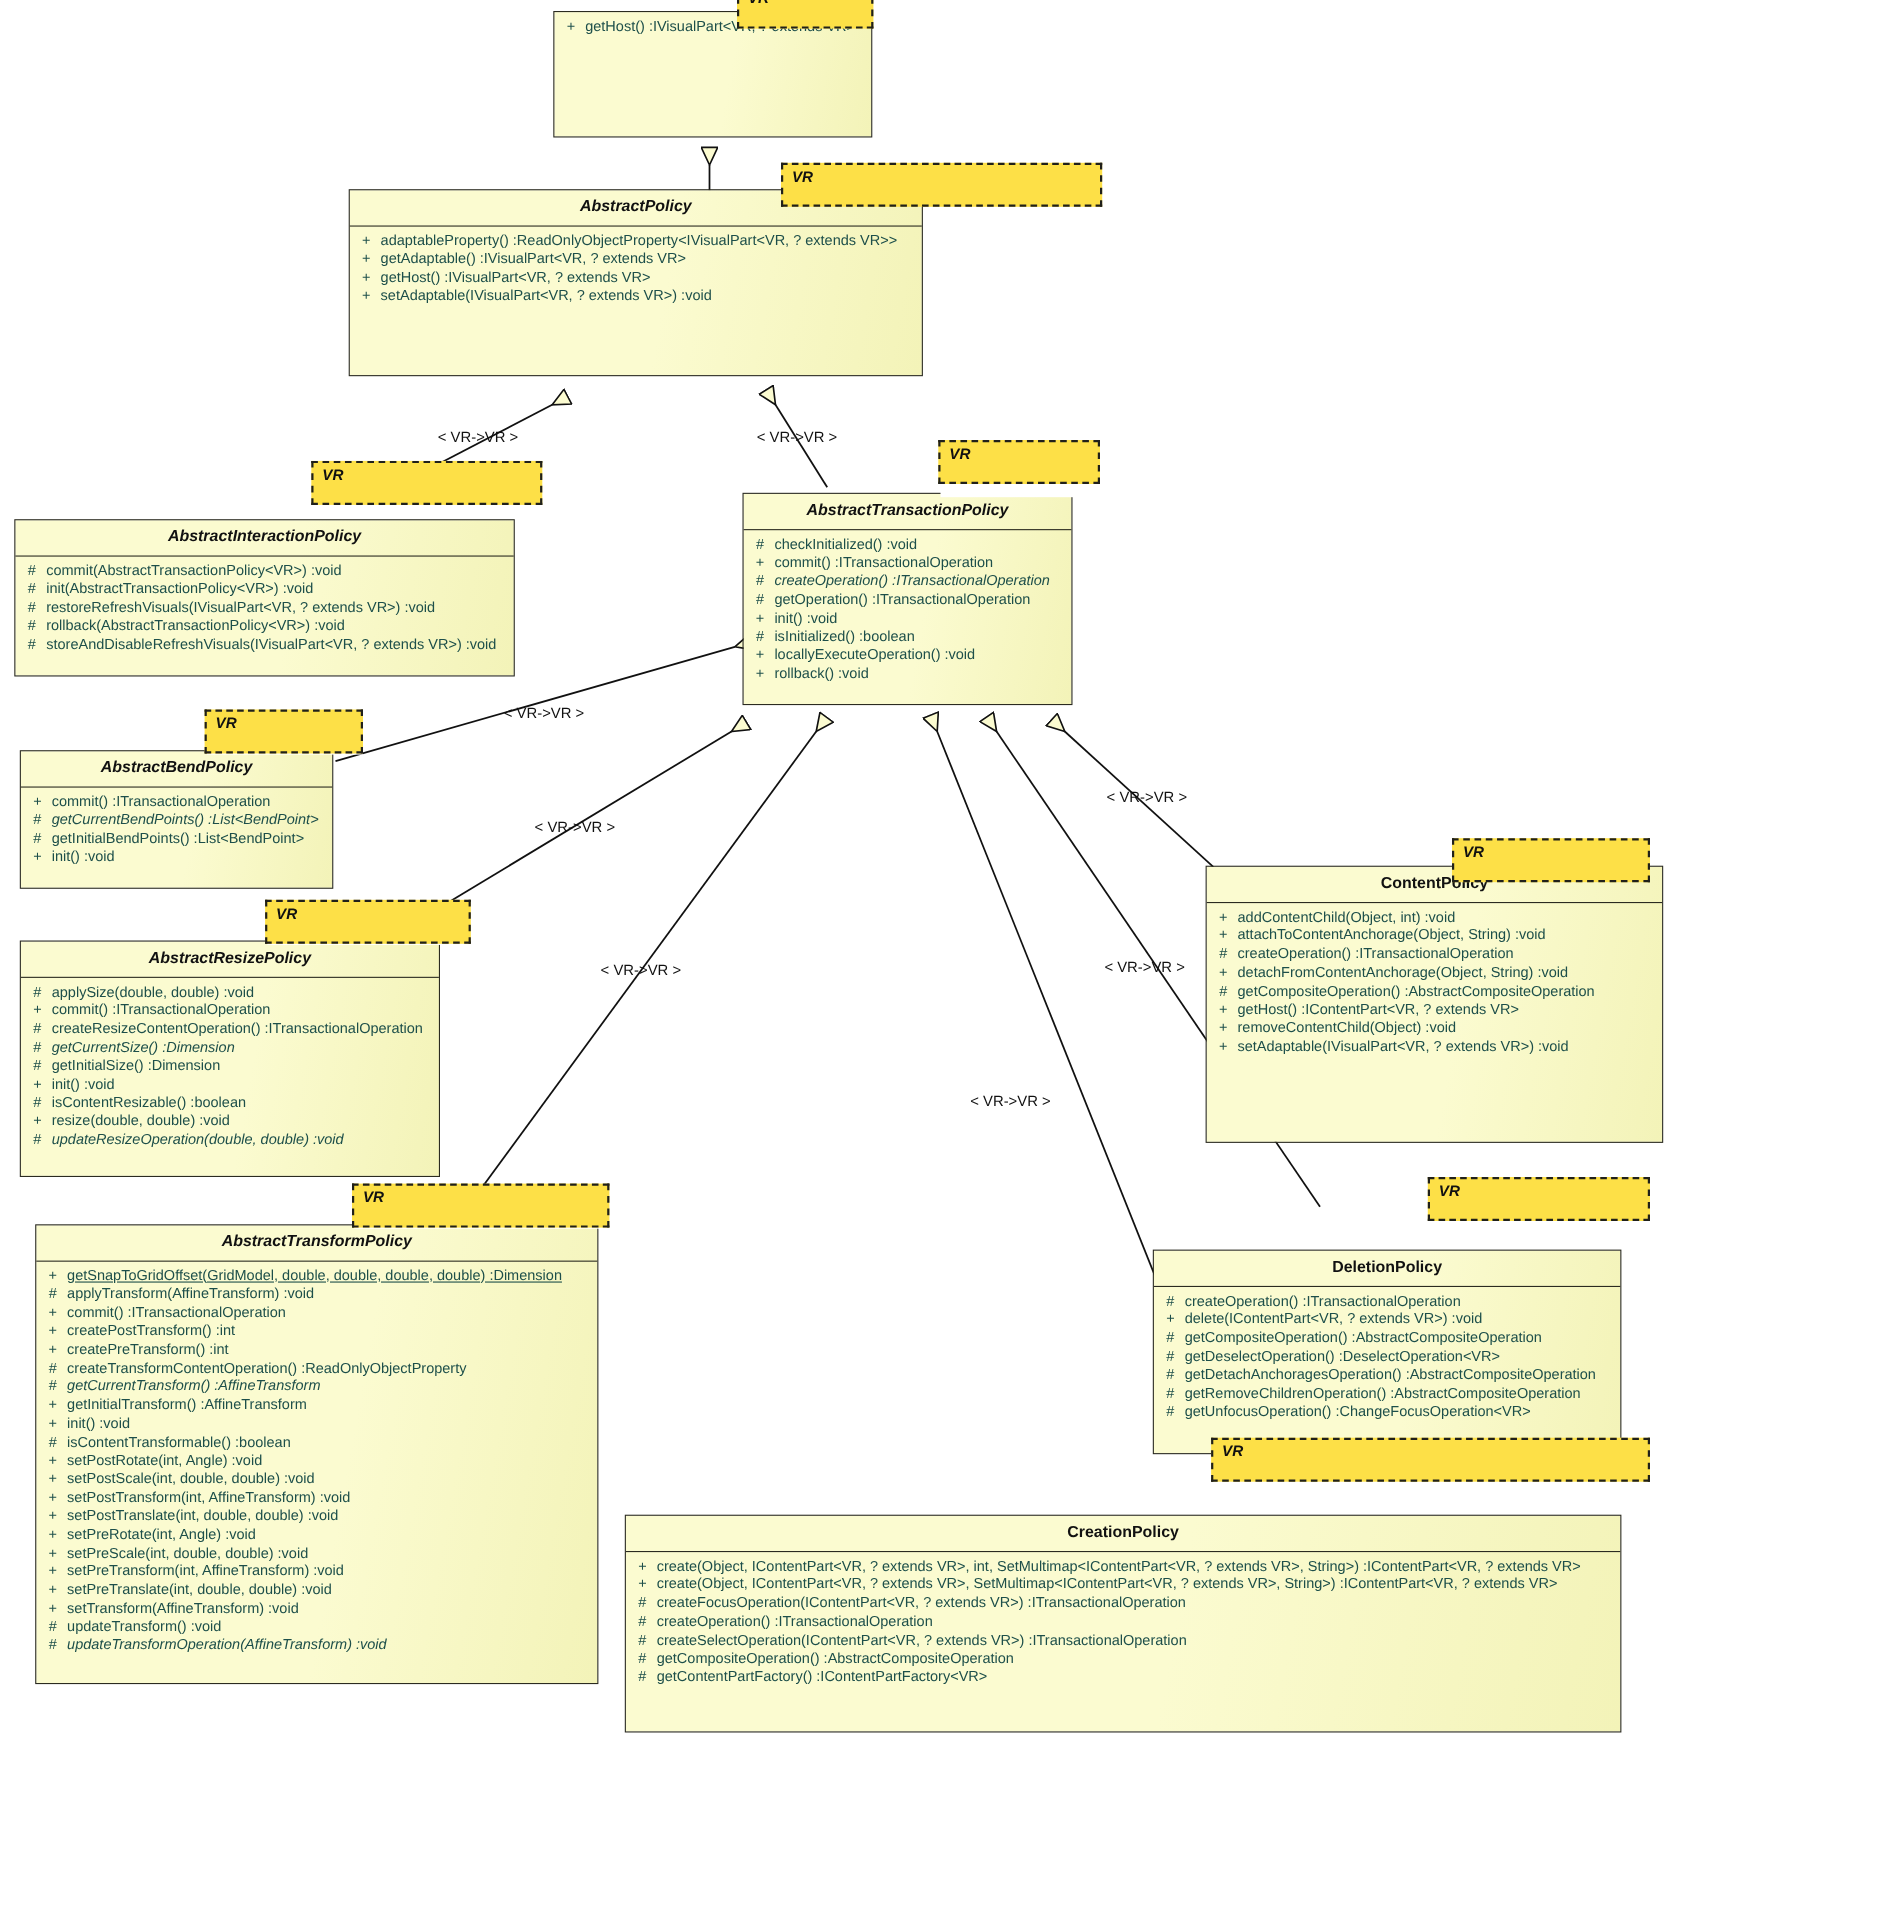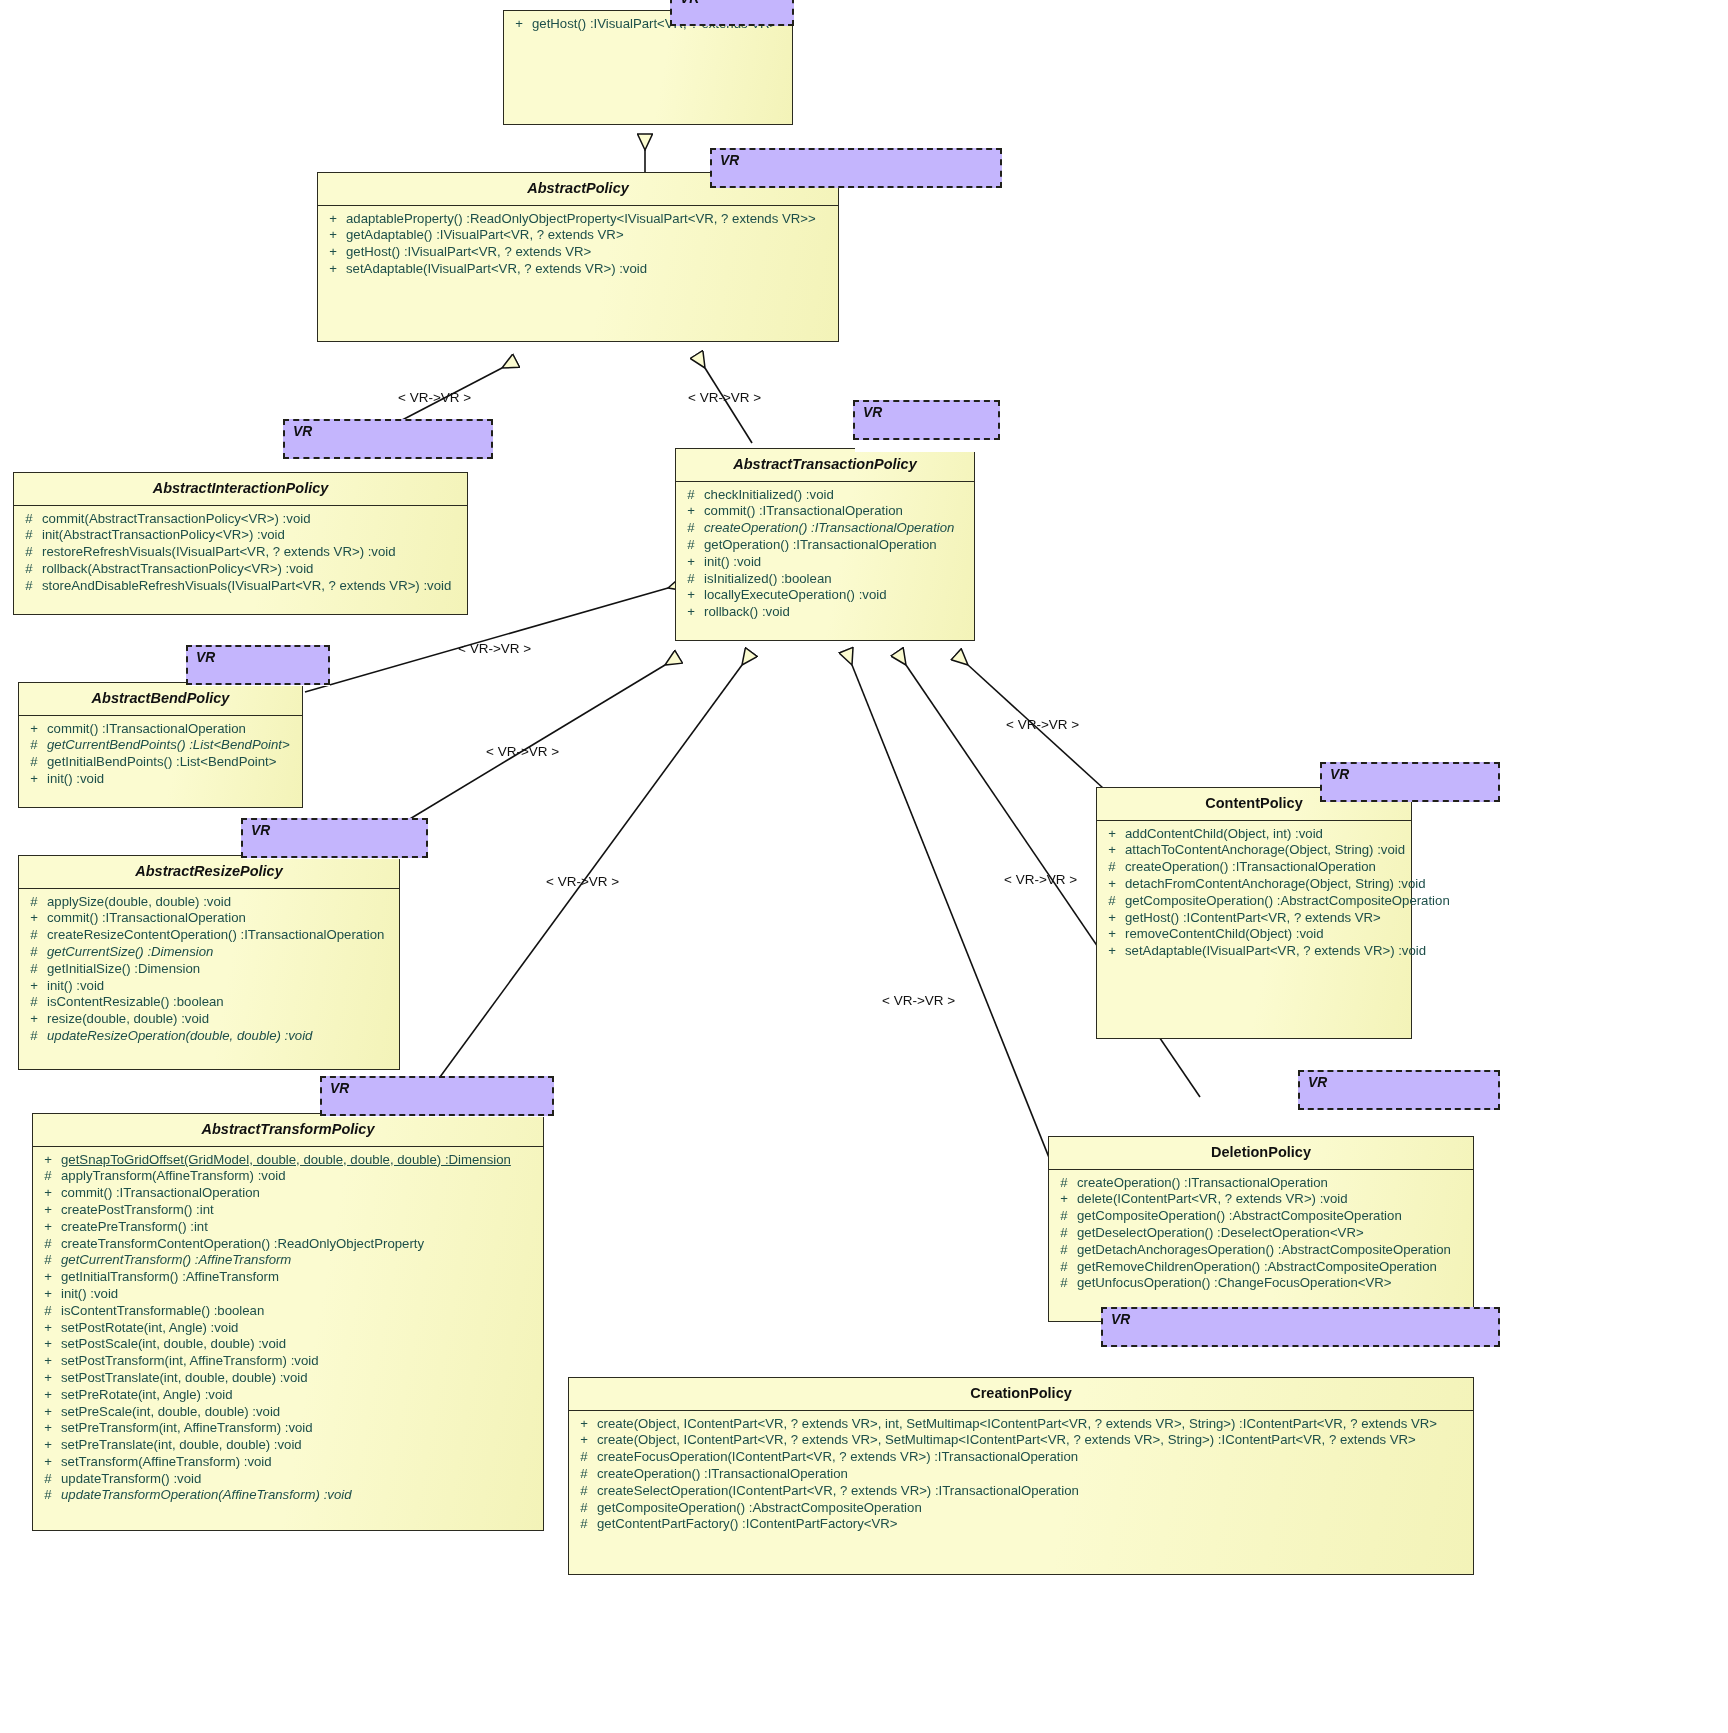--- a/index.html
+++ b/index.html
@@ -49,21 +49,21 @@
     color:#1d4f4a;font-weight:normal;
   }
   .m .sig{flex:1 1 auto;}
   .m.italic .sig{font-style:italic;}
   .m.underline .sig{text-decoration:underline;}
 
   
   .tpar{
     position:absolute;
     border:2px dashed #20201a;
-    background:#c4b5fd;
+    background:#fde047;
     box-sizing:border-box;
     font-size:13.8px;
     font-style:italic;
     font-weight:bold;
     color:#111;
     padding:3px 0 0 8px;
     z-index:5;
   }
   
   .notch{
@@ -393,21 +393,21 @@
           <span class="vis">#</span>
           <span class="sig">updateTransformOperation(AffineTransform)  :void</span>
         </div>
     </div>
   </div>
   <div class="notch" style="left:322px;top:1111px;width:232px;height:6px;"></div>
   <div class="tpar" style="left:320px;top:1076px;width:234px;height:40px;">
     <span>VR</span>
   </div>
 
-  <div class="uml" style="left:1096px;top:787px;width:316px;height:252px;">
+  <div class="uml" style="left:1096px;top:787px;width:416px;height:252px;">
     <div class="uml-head">
       <span>ContentPolicy</span>
     </div>
     <div class="uml-body">
       <div class="m">
           <span class="vis">+</span>
           <span class="sig">addContentChild(Object, int)  :void</span>
         </div>
       <div class="m">
           <span class="vis">+</span>

